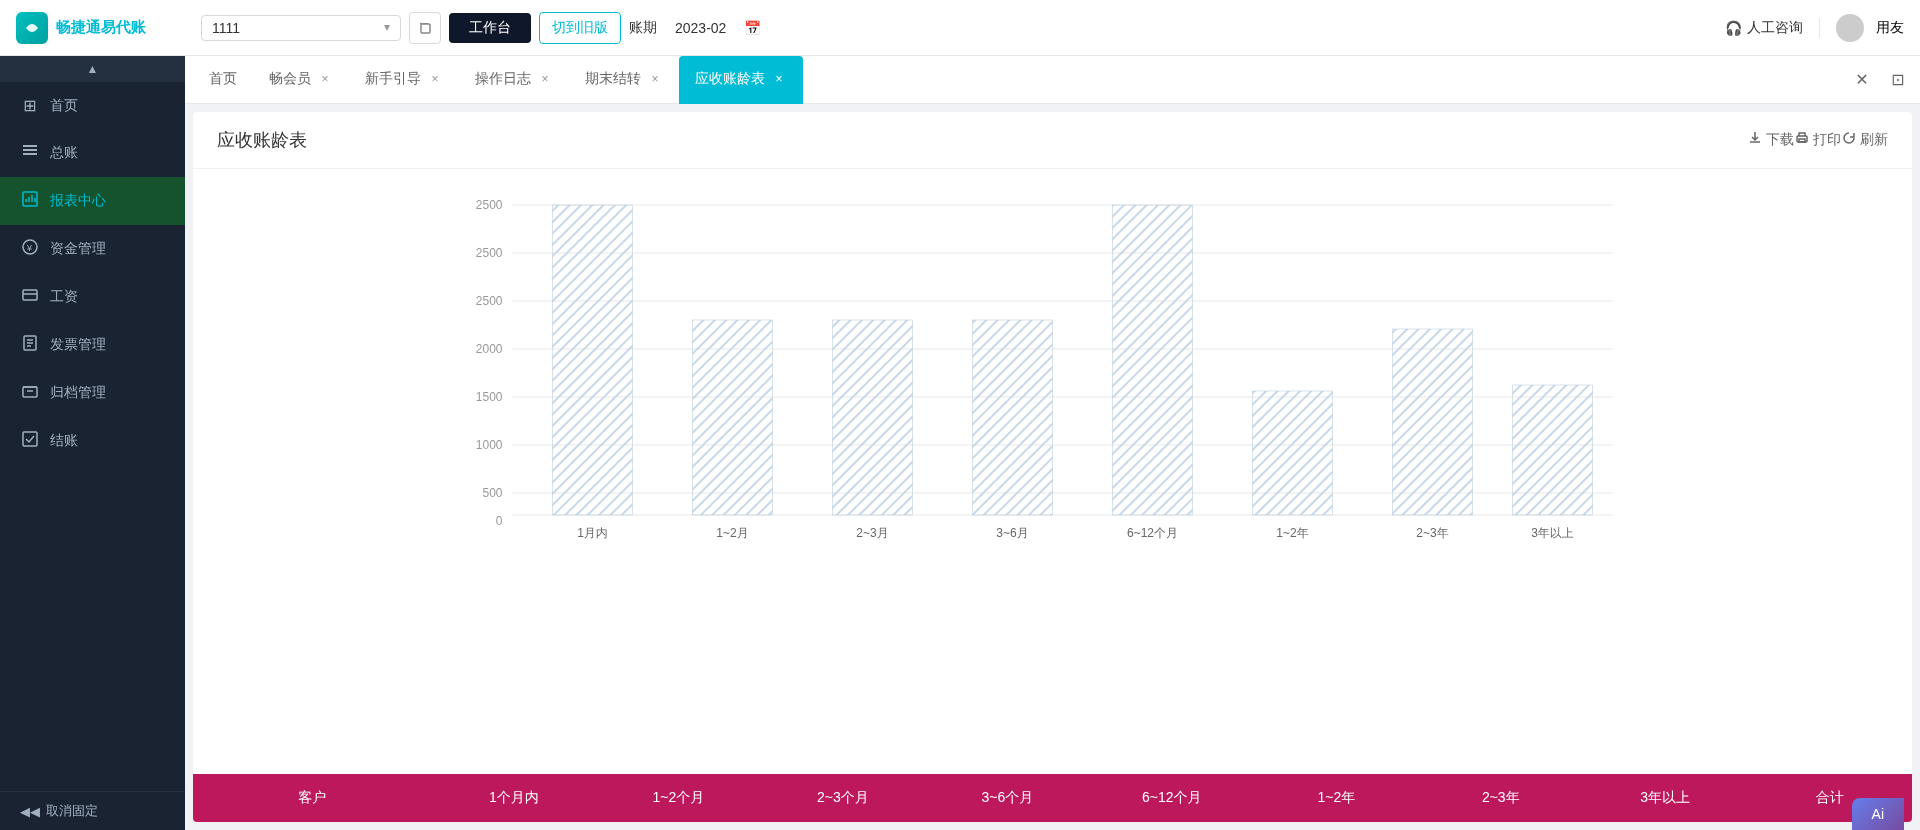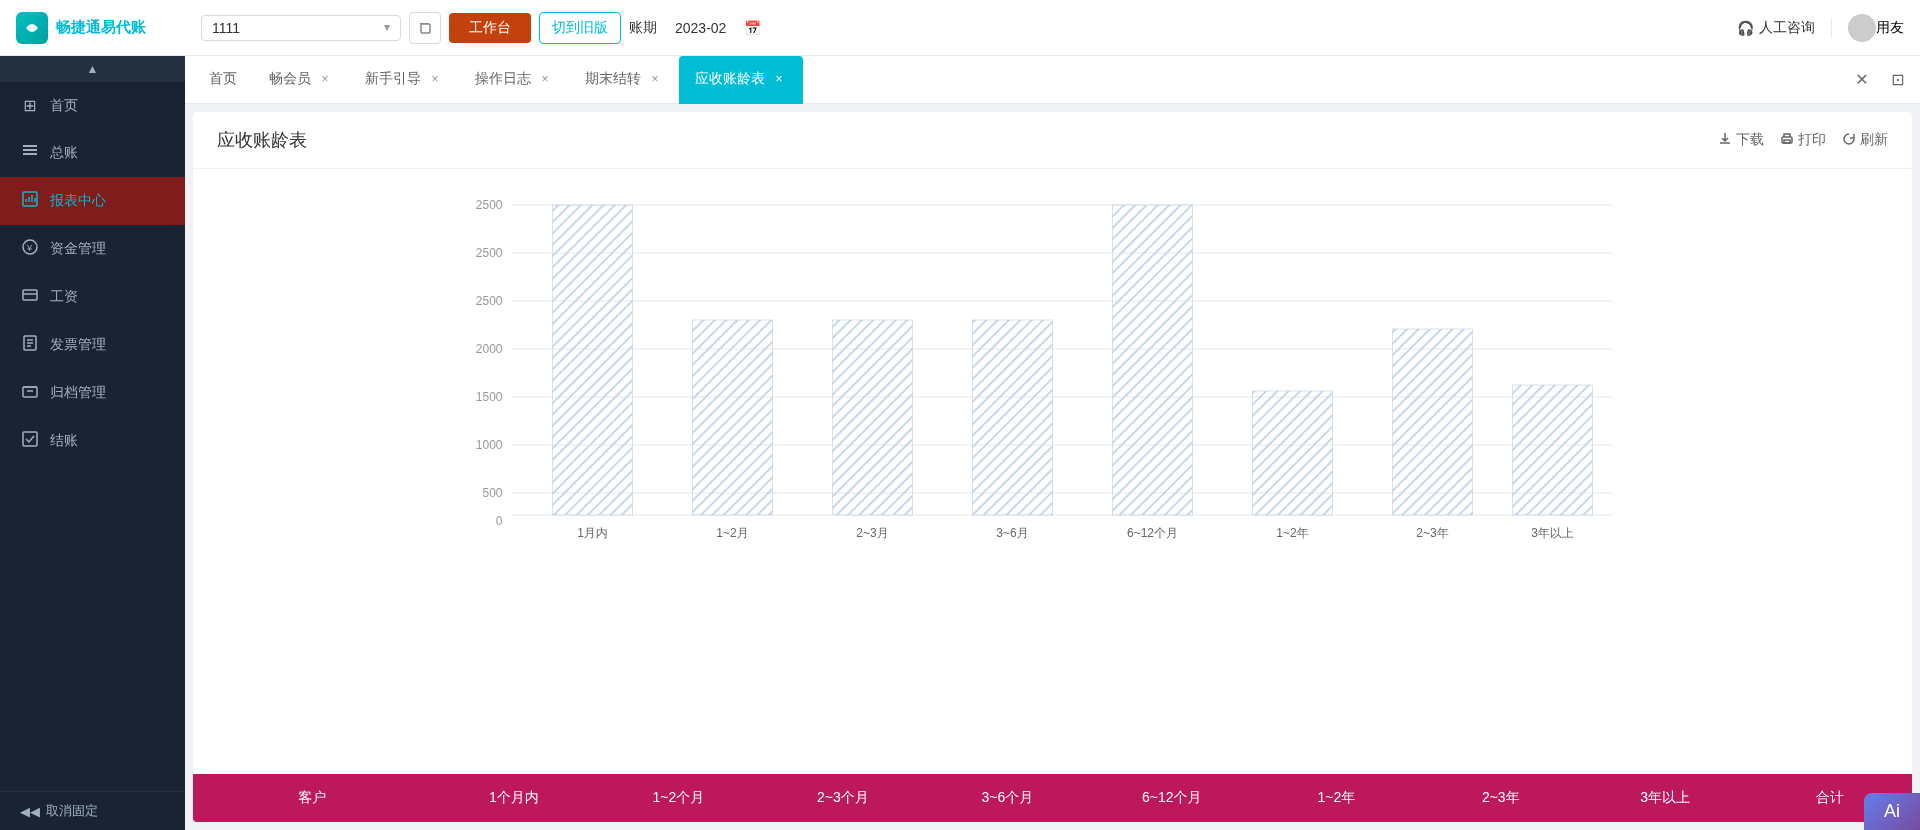--- a/index.html
+++ b/index.html
@@ -62,21 +62,21 @@
       border: 1px solid #d9d9d9;
       border-radius: 4px;
       background: #fff;
       cursor: pointer;
       display: flex;
       align-items: center;
       justify-content: center;
       color: #666;
     }
     .workbench-btn {
-      background: #c2410c;
+      background: #0f172a;
       color: #fff;
       border: none;
       border-radius: 4px;
       padding: 6px 20px;
       cursor: pointer;
       font-size: 14px;
     }
     .version-btn {
       border: 1px solid #00bcd4;
       color: #00bcd4;
@@ -102,21 +102,21 @@
     .consult-btn {
       display: flex;
       align-items: center;
       gap: 4px;
       color: #333;
       cursor: pointer;
     }
     .user-area {
       display: flex;
       align-items: center;
-      gap: 0;
+      gap: 12px;
       cursor: pointer;
     }
     .user-avatar {
       width: 28px;
       height: 28px;
       background: #ccc;
       border-radius: 50%;
     }
 
     
@@ -138,21 +138,21 @@
     }
     .sidebar-item {
       display: flex;
       align-items: center;
       gap: 10px;
       padding: 14px 20px;
       color: #a0b0c0;
       cursor: pointer;
       transition: background 0.2s;
     }
-    .sidebar-item.active { color: #00bcd4; background: #7f1d1d; }
+    .sidebar-item.active { color: #00bcd4; background: #14532d; }
     .sidebar-item .item-icon { font-size: 16px; width: 20px; text-align: center; }
     .sidebar-item .item-label { font-size: 14px; }
     .sidebar-scroll-up, .sidebar-scroll-down {
       background: #243040;
       color: #a0b0c0;
       text-align: center;
       padding: 6px;
       cursor: pointer;
       font-size: 12px;
     }
@@ -256,21 +256,22 @@
       flex-shrink: 0;
     }
     .page-title {
       font-size: 18px;
       color: #333;
       font-weight: 500;
     }
     .page-actions {
       display: flex;
       align-items: center;
-      gap: 16px;
+      gap: 1px;
+      font-family: Liberation Serif, serif;
     }
     .action-btn {
       display: flex;
       align-items: center;
       gap: 4px;
       color: #666;
       cursor: pointer;
       font-size: 14px;
     }
 
@@ -305,25 +306,25 @@
     .table-col:first-child {
       flex: 1.5;
     }
 
     .divider { width: 1px; height: 20px; background: #e8e8e8; }
 
     
     .ai-float {
       position: fixed;
       bottom: 0;
-      right: 0;
+      right: 16px;
       background: linear-gradient(135deg, #667eea, #764ba2);
       color: #fff;
       padding: 8px 20px;
-      font-size: 18px;
+      font-size: 14px;
       cursor: pointer;
       border-radius: 8px 0 0 0;
       display: flex;
       align-items: center;
       gap: 4px;
       margin-top: 24px;
     }
   </style>
 </head>
 <body>

